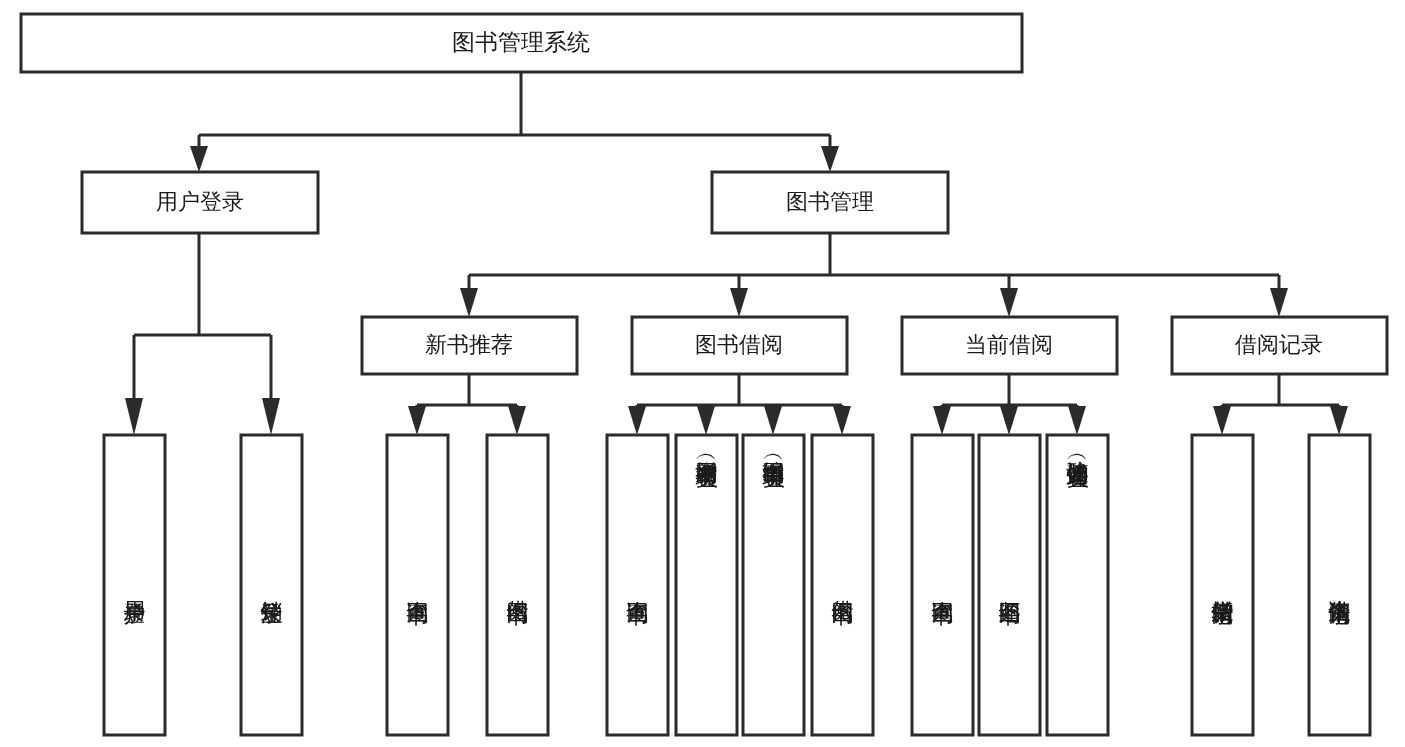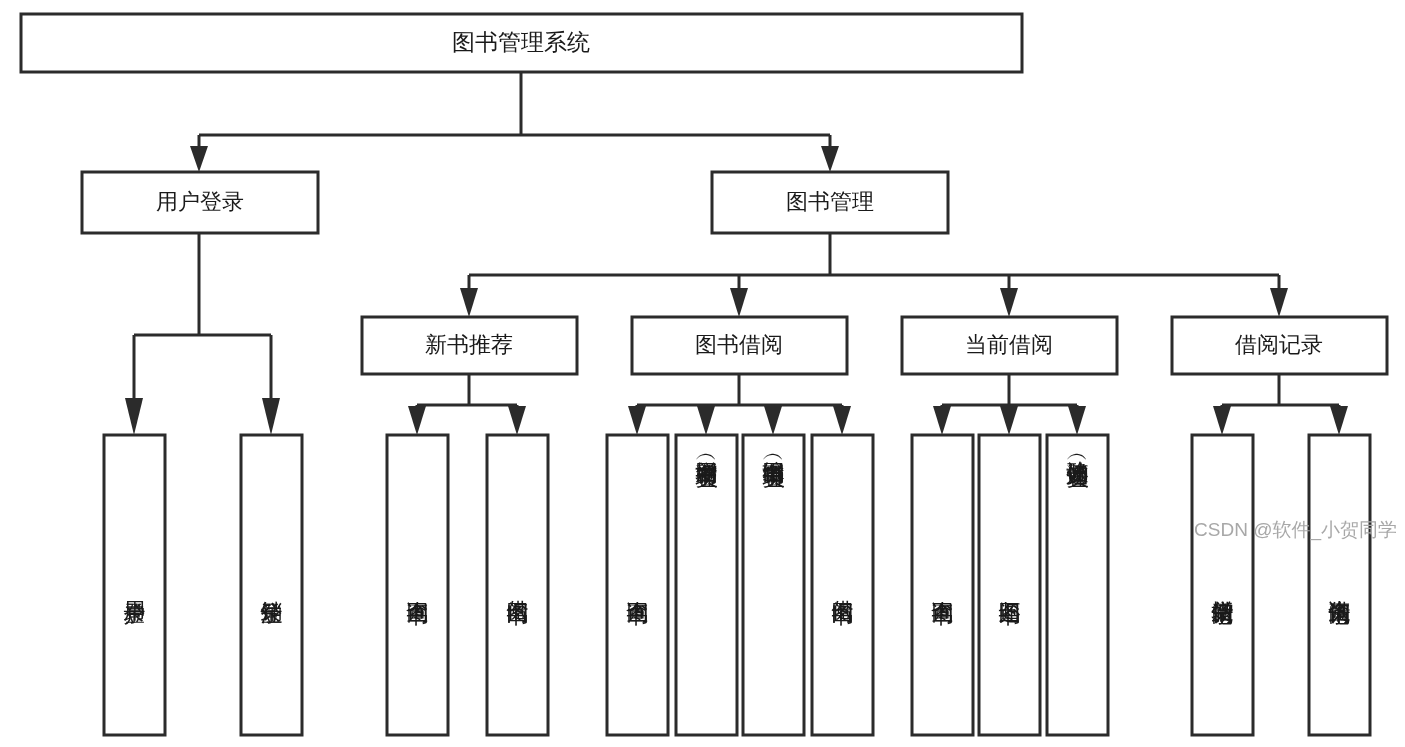--- a/index.html
+++ b/index.html
@@ -206,14 +206,13 @@
   <div class="vlabel" style="left:743px; top:435px; width:61px; height:300px; justify-content:flex-start; padding-top:8px; box-sizing:border-box;">编辑图书（管理员）</div>
   <div class="vlabel" style="left:812px; top:435px; width:61px; height:300px;">借阅图书</div>
 
   <div class="vlabel" style="left:912px; top:435px; width:61px; height:300px;">查询图书</div>
   <div class="vlabel" style="left:979px; top:435px; width:61px; height:300px;">归还图书</div>
   <div class="vlabel" style="left:1047px; top:435px; width:61px; height:300px; justify-content:flex-start; padding-top:8px; box-sizing:border-box;">确认归还（管理员）</div>
 
   <div class="vlabel" style="left:1192px; top:435px; width:61px; height:300px;">新增借阅记录</div>
   <div class="vlabel" style="left:1309px; top:435px; width:61px; height:300px;">查询借阅记录</div>
 
-  <div class="watermark">CSDN @软件_小贺同学</div>
 </div>
 
 </body></html>

